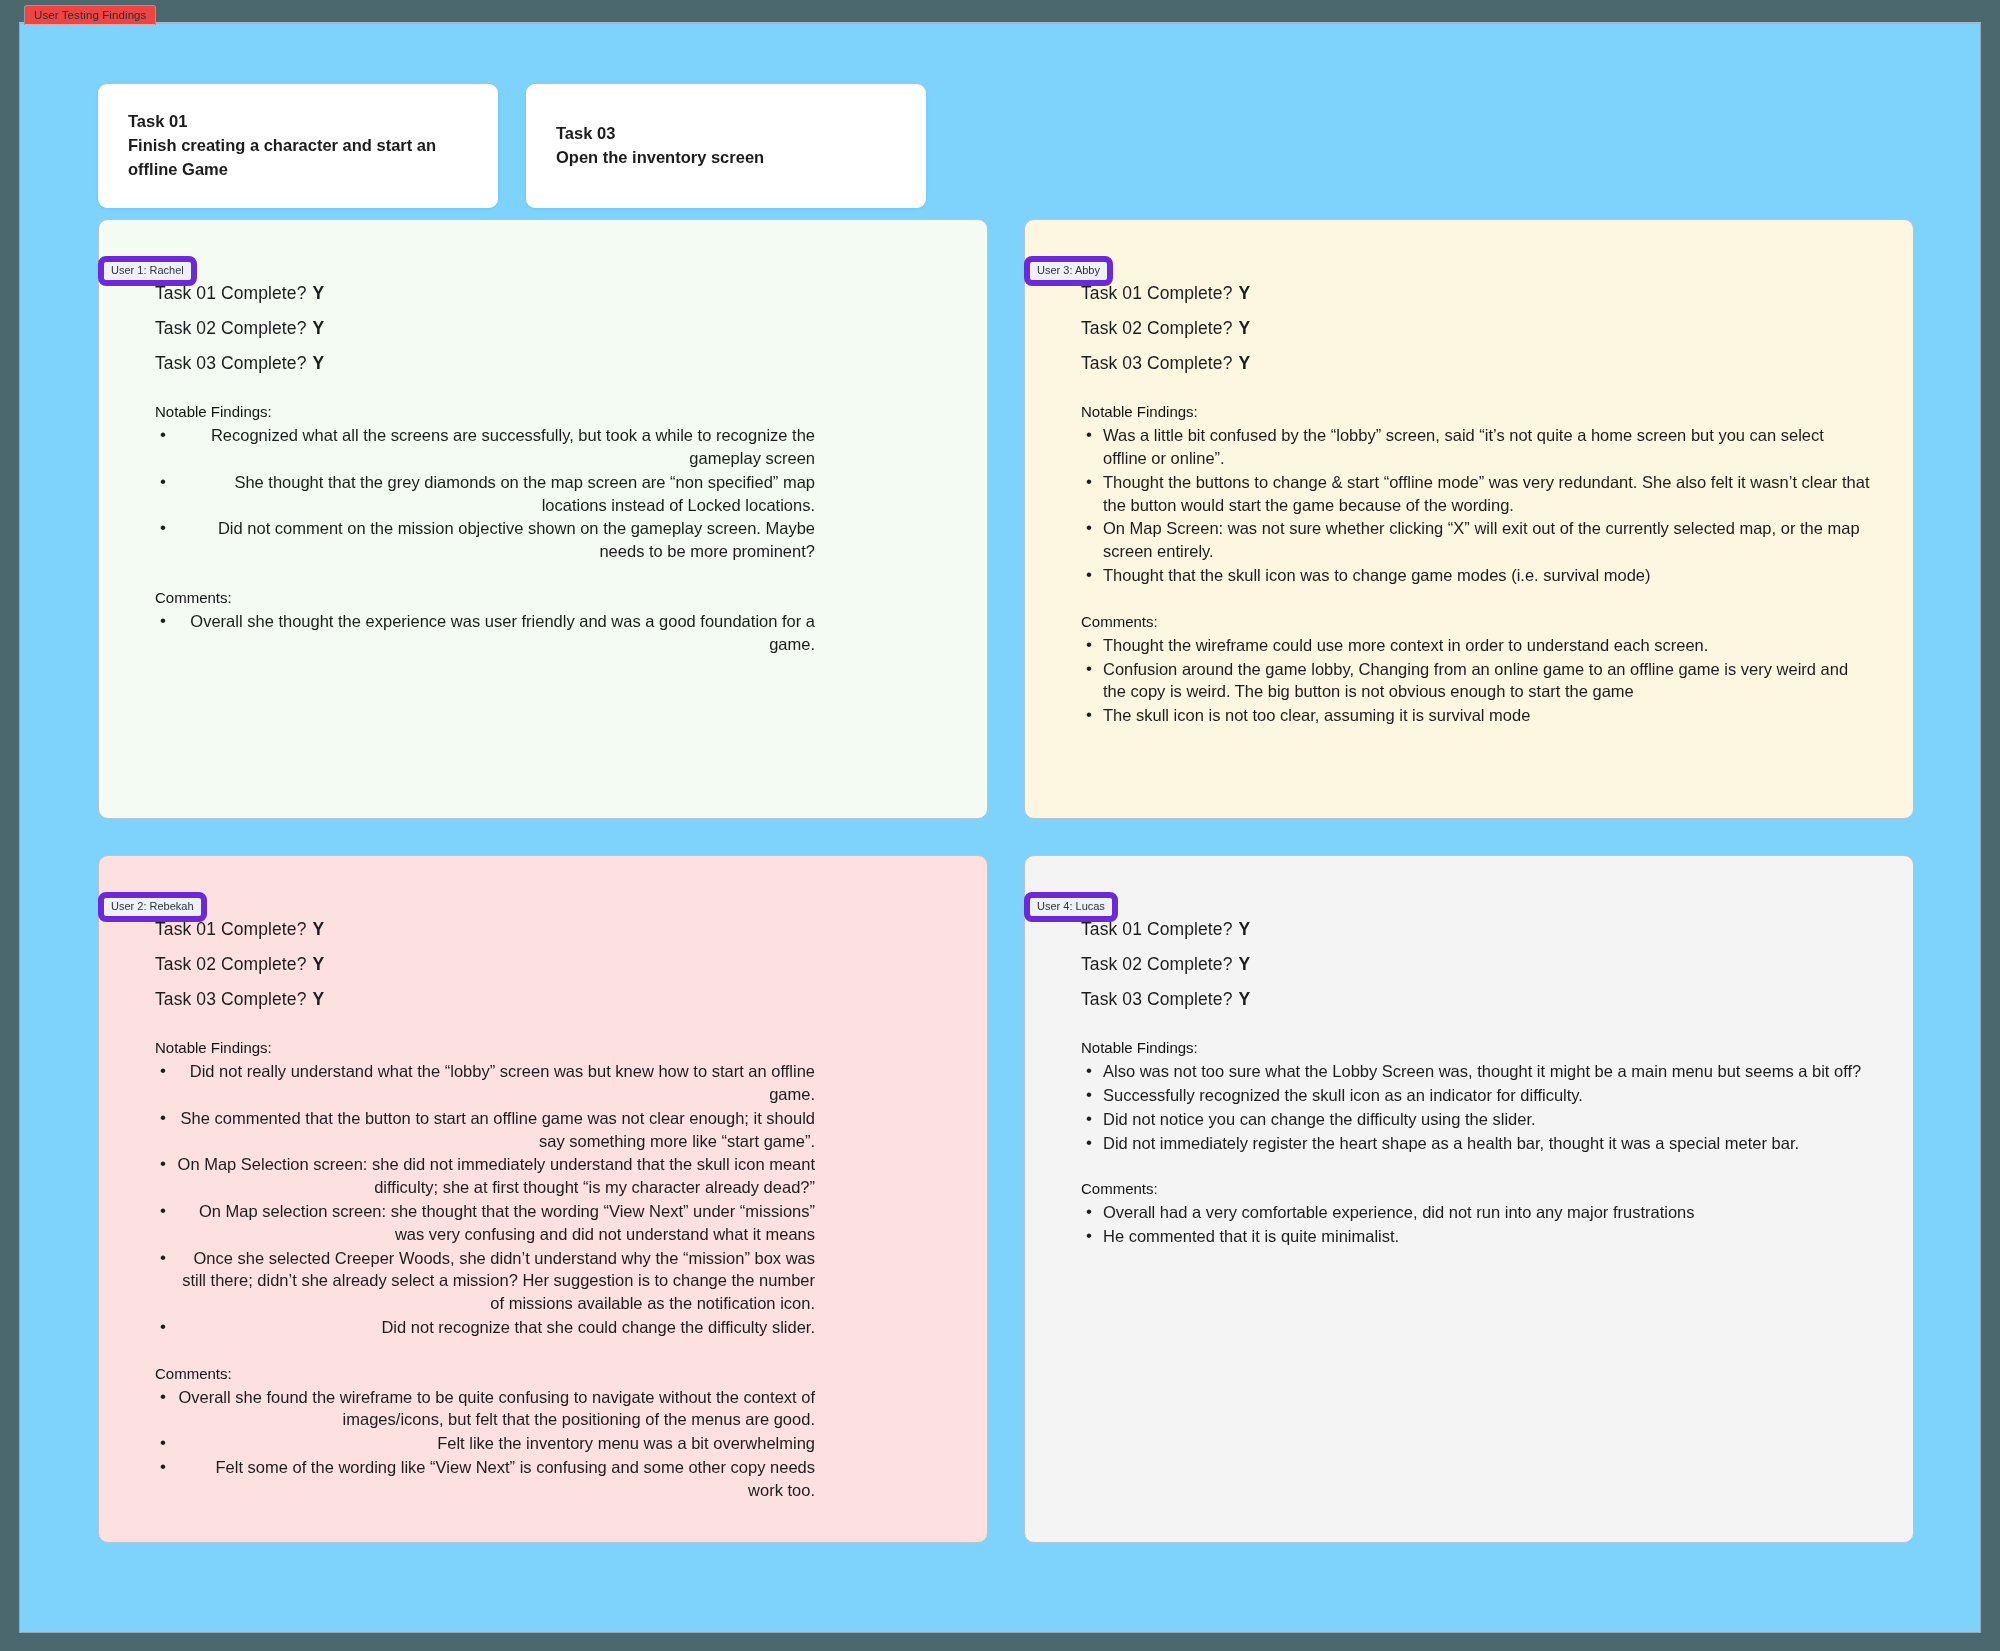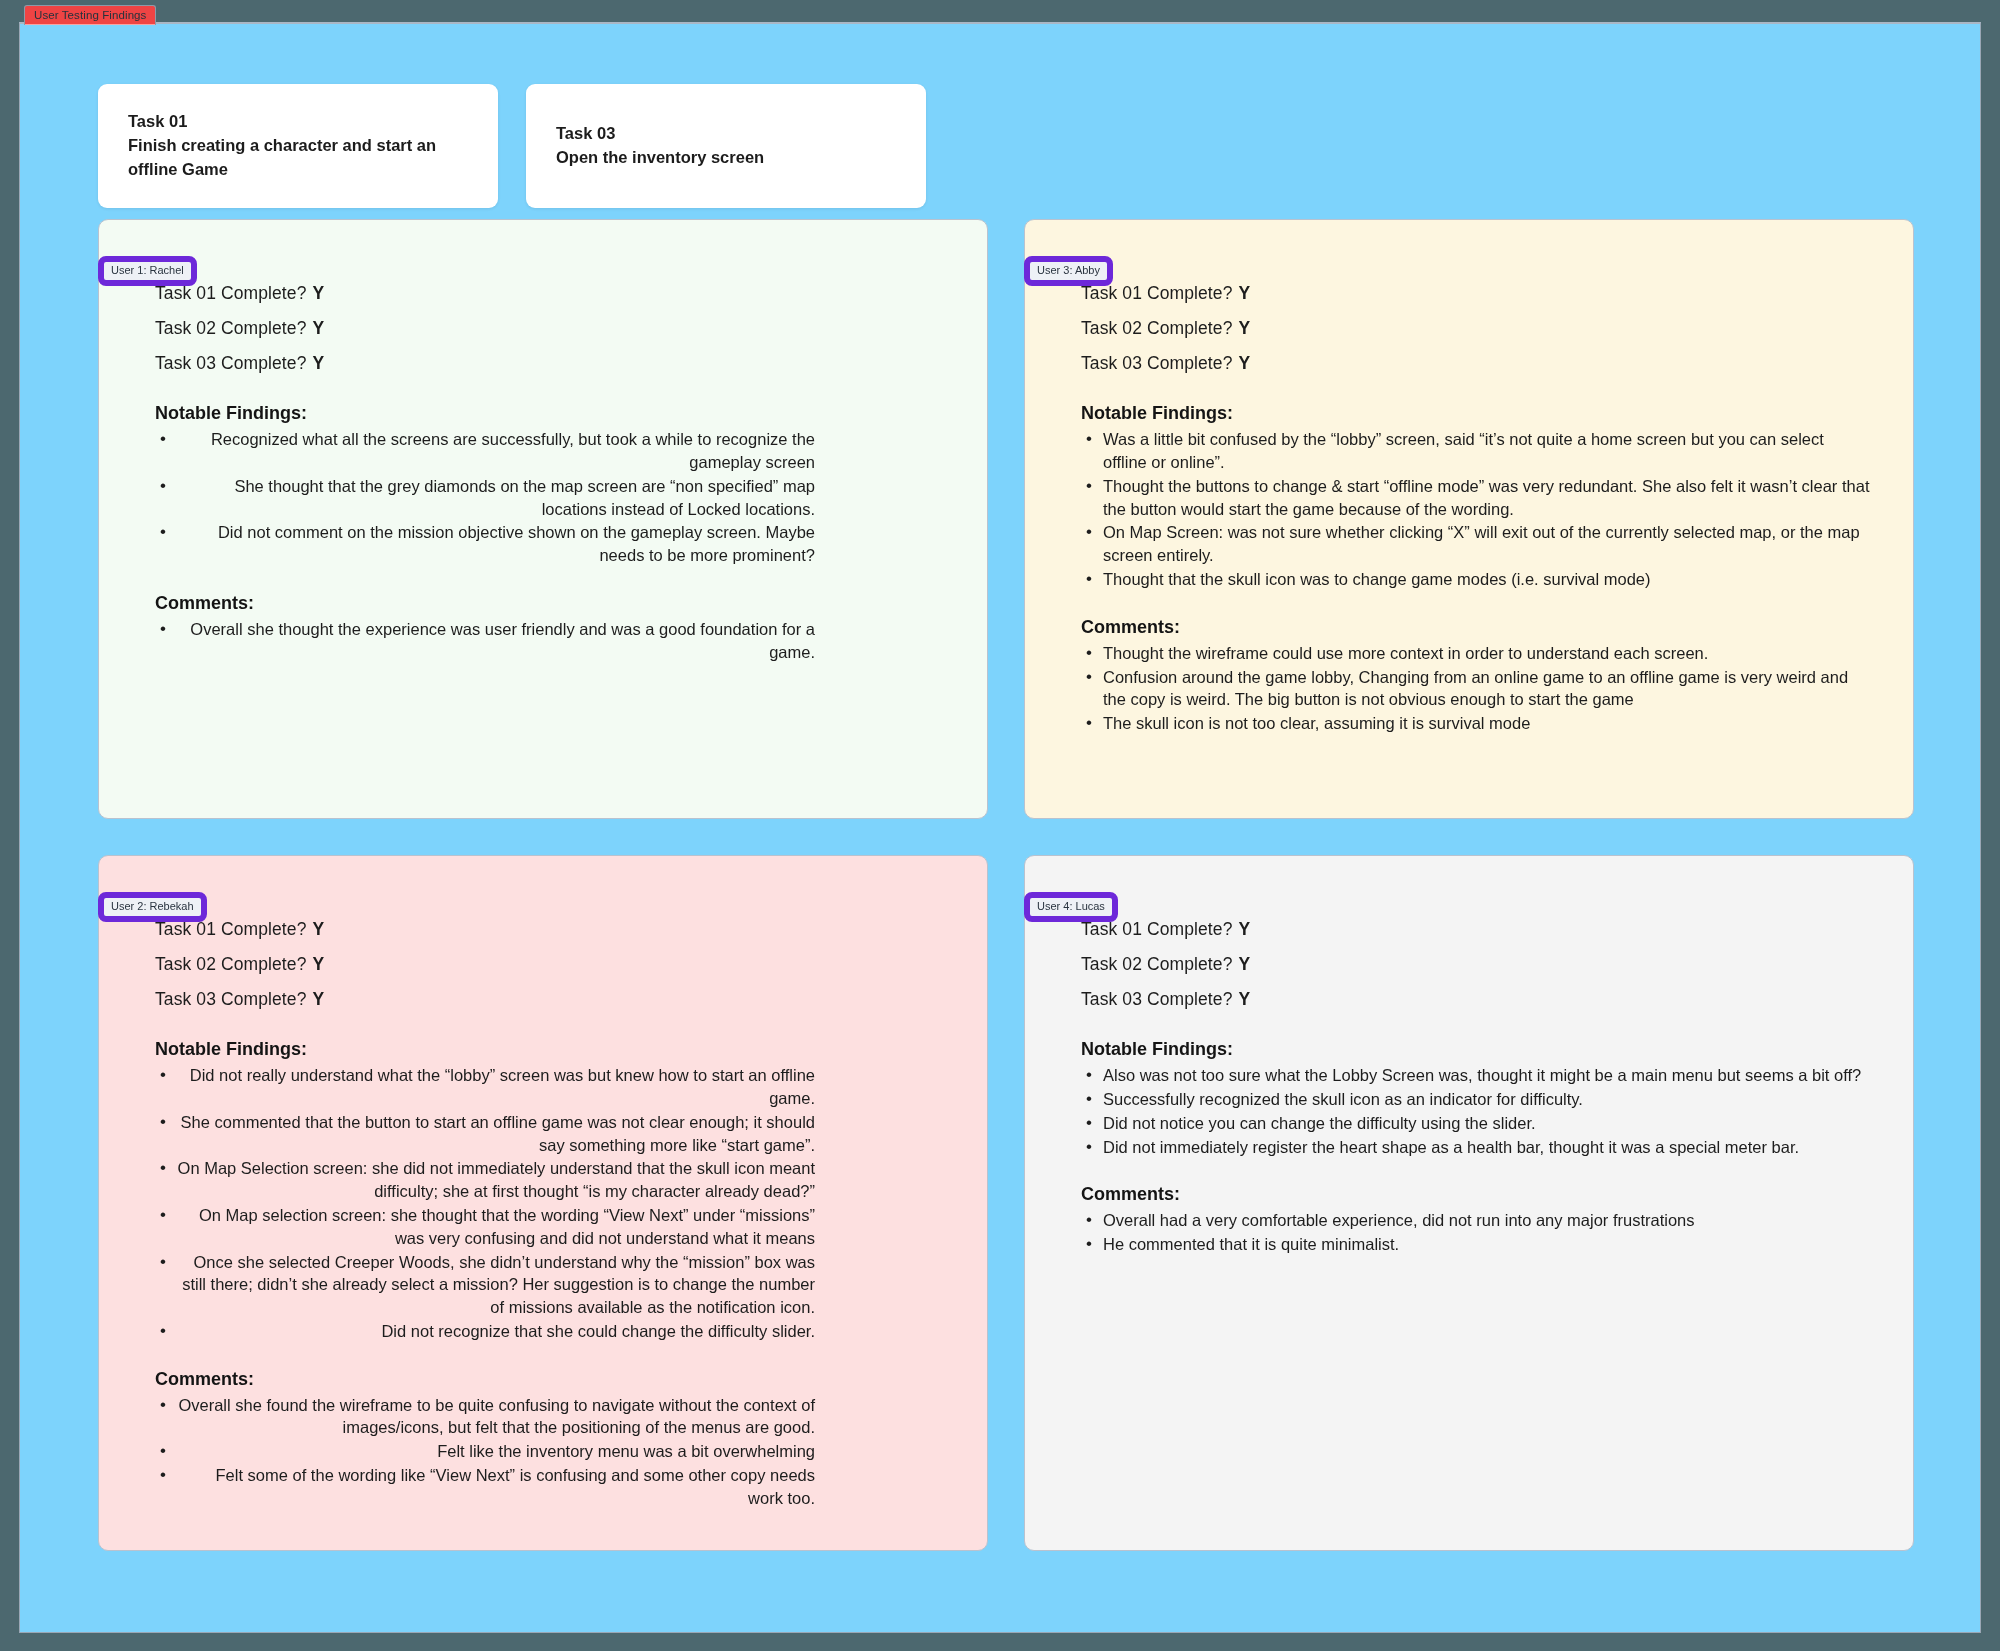--- a/index.html
+++ b/index.html
@@ -122,22 +122,22 @@
     line-height: 1.55;
     letter-spacing: .1px;
     margin-top: 8px;
   }
   .check-line .ans {
     font-weight: bold;
     margin-left: 6px;
   }
 
   .sec-head {
-    font-size: 18px;
-    font-weight: bold;
+    font-size: 15px;
+    font-weight: normal;
     color: #141414;
     margin-bottom: 4px;
   }
 
   ul.bullets {
     list-style: none;
     margin: 0 0 26px 0;
     padding: 0;
   }
   ul.bullets li {

